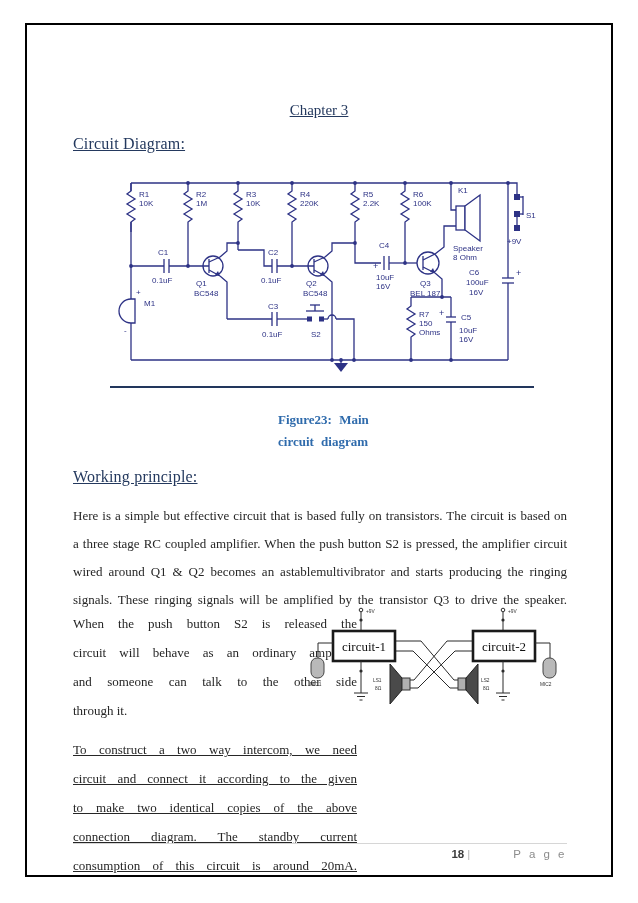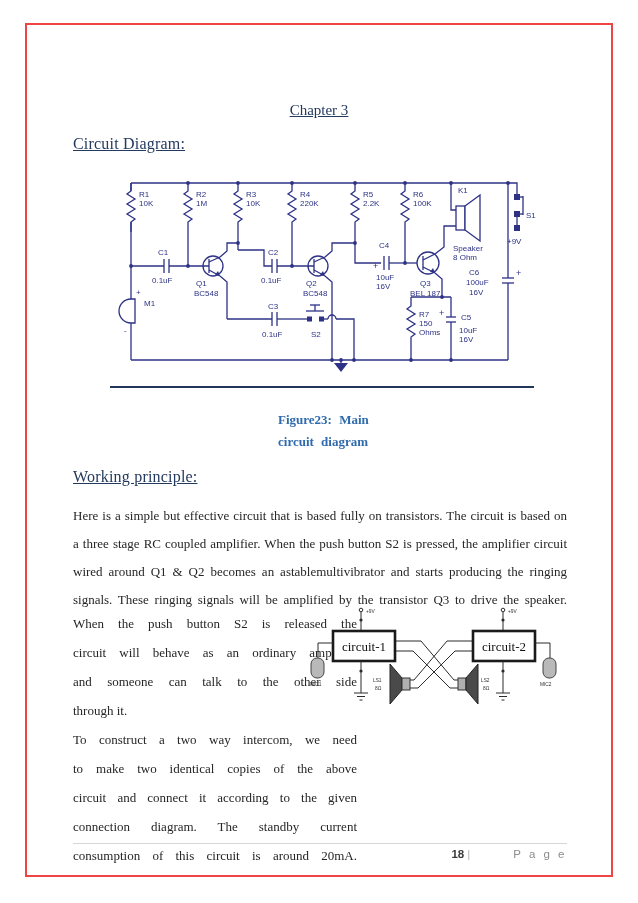--- a/index.html
+++ b/index.html
@@ -2,21 +2,21 @@
 <html><head>
 <meta charset="utf-8">
 <style>
   html,body { margin:0; padding:0; }
   body {
     width:638px; height:903px; position:relative; background:#ffffff;
     font-family:"Liberation Serif", serif;
   }
   .page {
     position:absolute; left:25px; top:23px; width:584px; height:850px;
-    border:2px solid #ef4444; background:#ffffff;
+    border:2px solid #000000; background:#ffffff;
   }
   .chapter {
     position:absolute; top:77px; left:0; width:100%; text-align:center;
     font-size:15px; color:#24395e;
   }
   .chapter span { text-decoration:underline; }
   .h-section {
     position:absolute; left:46px; font-size:16px; font-weight:normal;
     color:#24395e; text-decoration:underline; letter-spacing:0.2px;
   }
@@ -29,21 +29,21 @@
     color:#2f6bac; line-height:22px; word-spacing:4px;
   }
   .para { position:absolute; left:46px; width:494px; font-size:13px; color:#262626; }
   #p1 { top:477px; line-height:28px; }
   .jline { text-align:justify; text-align-last:justify; }
   .nline { text-align:left; }
   #wrap-col {
     position:absolute; left:46px; top:584px; width:284px;
     font-size:13px; color:#262626; line-height:29px;
   }
-  #p3 { margin-top:0; }
+  #p3 { margin-top:10px;text-decoration:underline; }
   .connsvg { position:absolute; left:281px; top:578px; }
   .fig24 {
     position:absolute; left:331px; top:690px; font-size:12px; font-weight:bold;
     color:#2f6bac; word-spacing:5px;
   }
   .footline { position:absolute; left:46px; top:818px; width:494px; border-top:1px solid #d6d6d6; }
   .footer {
     position:absolute; left:46px; top:823px; width:494px; text-align:right;
     font-family:"Liberation Sans", sans-serif; font-size:11.5px; color:#8c8c8c;
   }
@@ -307,22 +307,22 @@
 
   <div id="wrap-col">
     <div id="p2">
       <div class="jline">When the push button S2 is released the</div>
       <div class="jline">circuit will behave as an ordinary amplifier</div>
       <div class="jline">and someone can talk to the other side</div>
       <div class="nline">through it.</div>
     </div>
     <div id="p3">
       <div class="jline">To construct a two way intercom, we need</div>
+      <div class="jline">circuit and connect it according to the given</div>
       <div class="jline">to make two identical copies of the above</div>
-      <div class="jline">circuit and connect it according to the given</div>
       <div class="jline">connection diagram. The standby current</div>
       <div class="jline">consumption of this circuit is around 20mA.</div>
     </div>
   </div>
 
   <svg class="connsvg" width="252" height="106" viewBox="0 0 250 106">
 
     <g>
       <circle class="ck" cx="52" cy="7" r="1.8"></circle>
       <line class="ck" x1="52" y1="9" x2="52" y2="28"></line>

